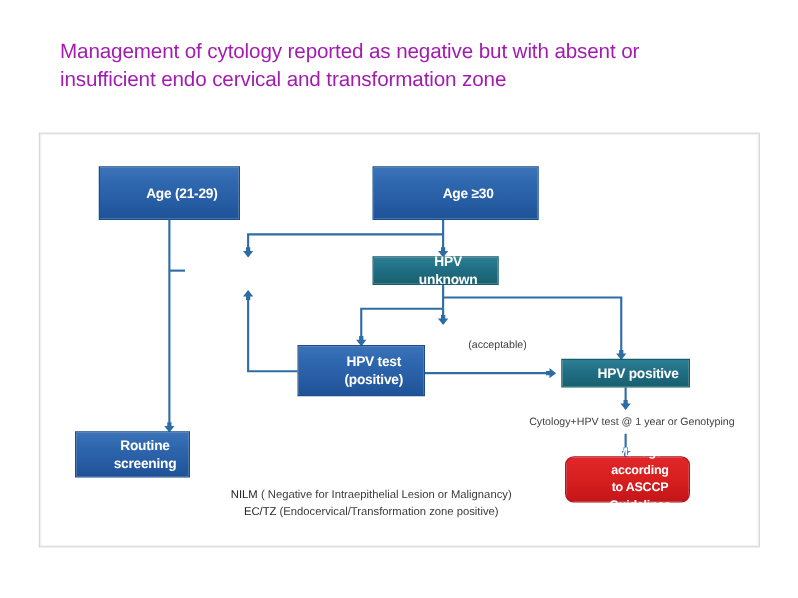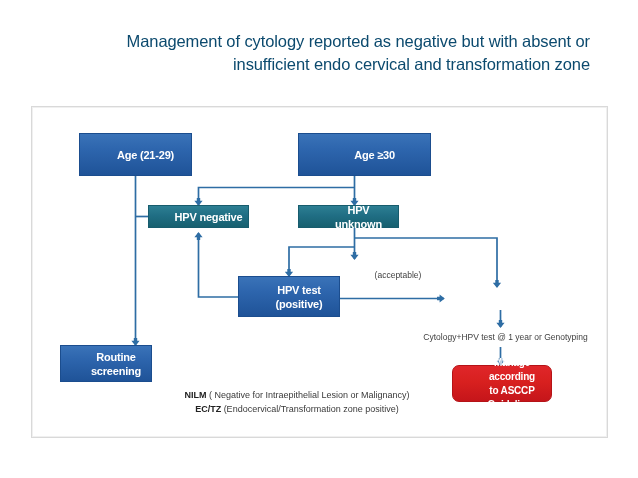--- a/index.html
+++ b/index.html
@@ -15,24 +15,24 @@
     font-family: "Liberation Sans", sans-serif;
     color: #262626;
   }
 
   
   #slide-title {
     position: absolute;
     left: 48px;
     top: 30px;
     width: 542px;
-    text-align: right;
+    text-align: left;
     font-size: 16.5px;
     line-height: 23px;
-    color: #0c4a6e;
+    color: #a21caf;
     letter-spacing: -0.1px;
   }
   #slide-title .line { display: block; }
   #slide-title .line2 { }
 
   
   #diagram-frame {
     position: absolute;
     left: 31px;
     top: 106px;
@@ -122,21 +122,21 @@
     left: 120px;
     top: 281px;
     width: 290px;
     text-align: center;
     font-size: 9px;
     line-height: 14px;
     color: #3a3a3a;
     z-index: 4;
   }
   #legend .legend-row { display: block; white-space: nowrap; }
-  #legend b { font-weight: 700; color: #222; }
+  #legend b { font-weight: 400; color: #222; }
 </style>
 </head>
 <body>
 
 <div id="slide-title">
   <span class="line line1">Management of cytology reported as negative but with absent or</span>
   <span class="line line2">insufficient endo cervical and transformation zone</span>
 </div>
 
 <div id="diagram-frame">
@@ -178,35 +178,35 @@
     </svg>
 
     <div class="node blue" id="node-age-21-29">
       <span class="node-label">Age (21-29)</span>
     </div>
 
     <div class="node blue" id="node-age-30">
       <span class="node-label">Age ≥30</span>
     </div>
 
-    <div class="node teal" id="node-hpv-neg">
-      <span class="node-label">HPV negative</span>
-    </div>
 
     <div class="node teal" id="node-hpv-unk">
       <span class="node-label">HPV unknown</span>
     </div>
 
     <div class="node blue" id="node-hpv-test">
       <span class="node-label">
         <span>HPV test</span>
         <span>(positive)</span>
       </span>
     </div>
 
+    <div class="node teal" id="node-hpv-pos">
+      <span class="node-label">HPV positive</span>
+    </div>
 
     <div class="node blue" id="node-routine">
       <span class="node-label">Routine screening</span>
     </div>
 
     <div class="node red" id="node-manage">
       <span class="node-label">
         <span>Manage according</span>
         <span>to ASCCP Guidelines</span>
       </span>

